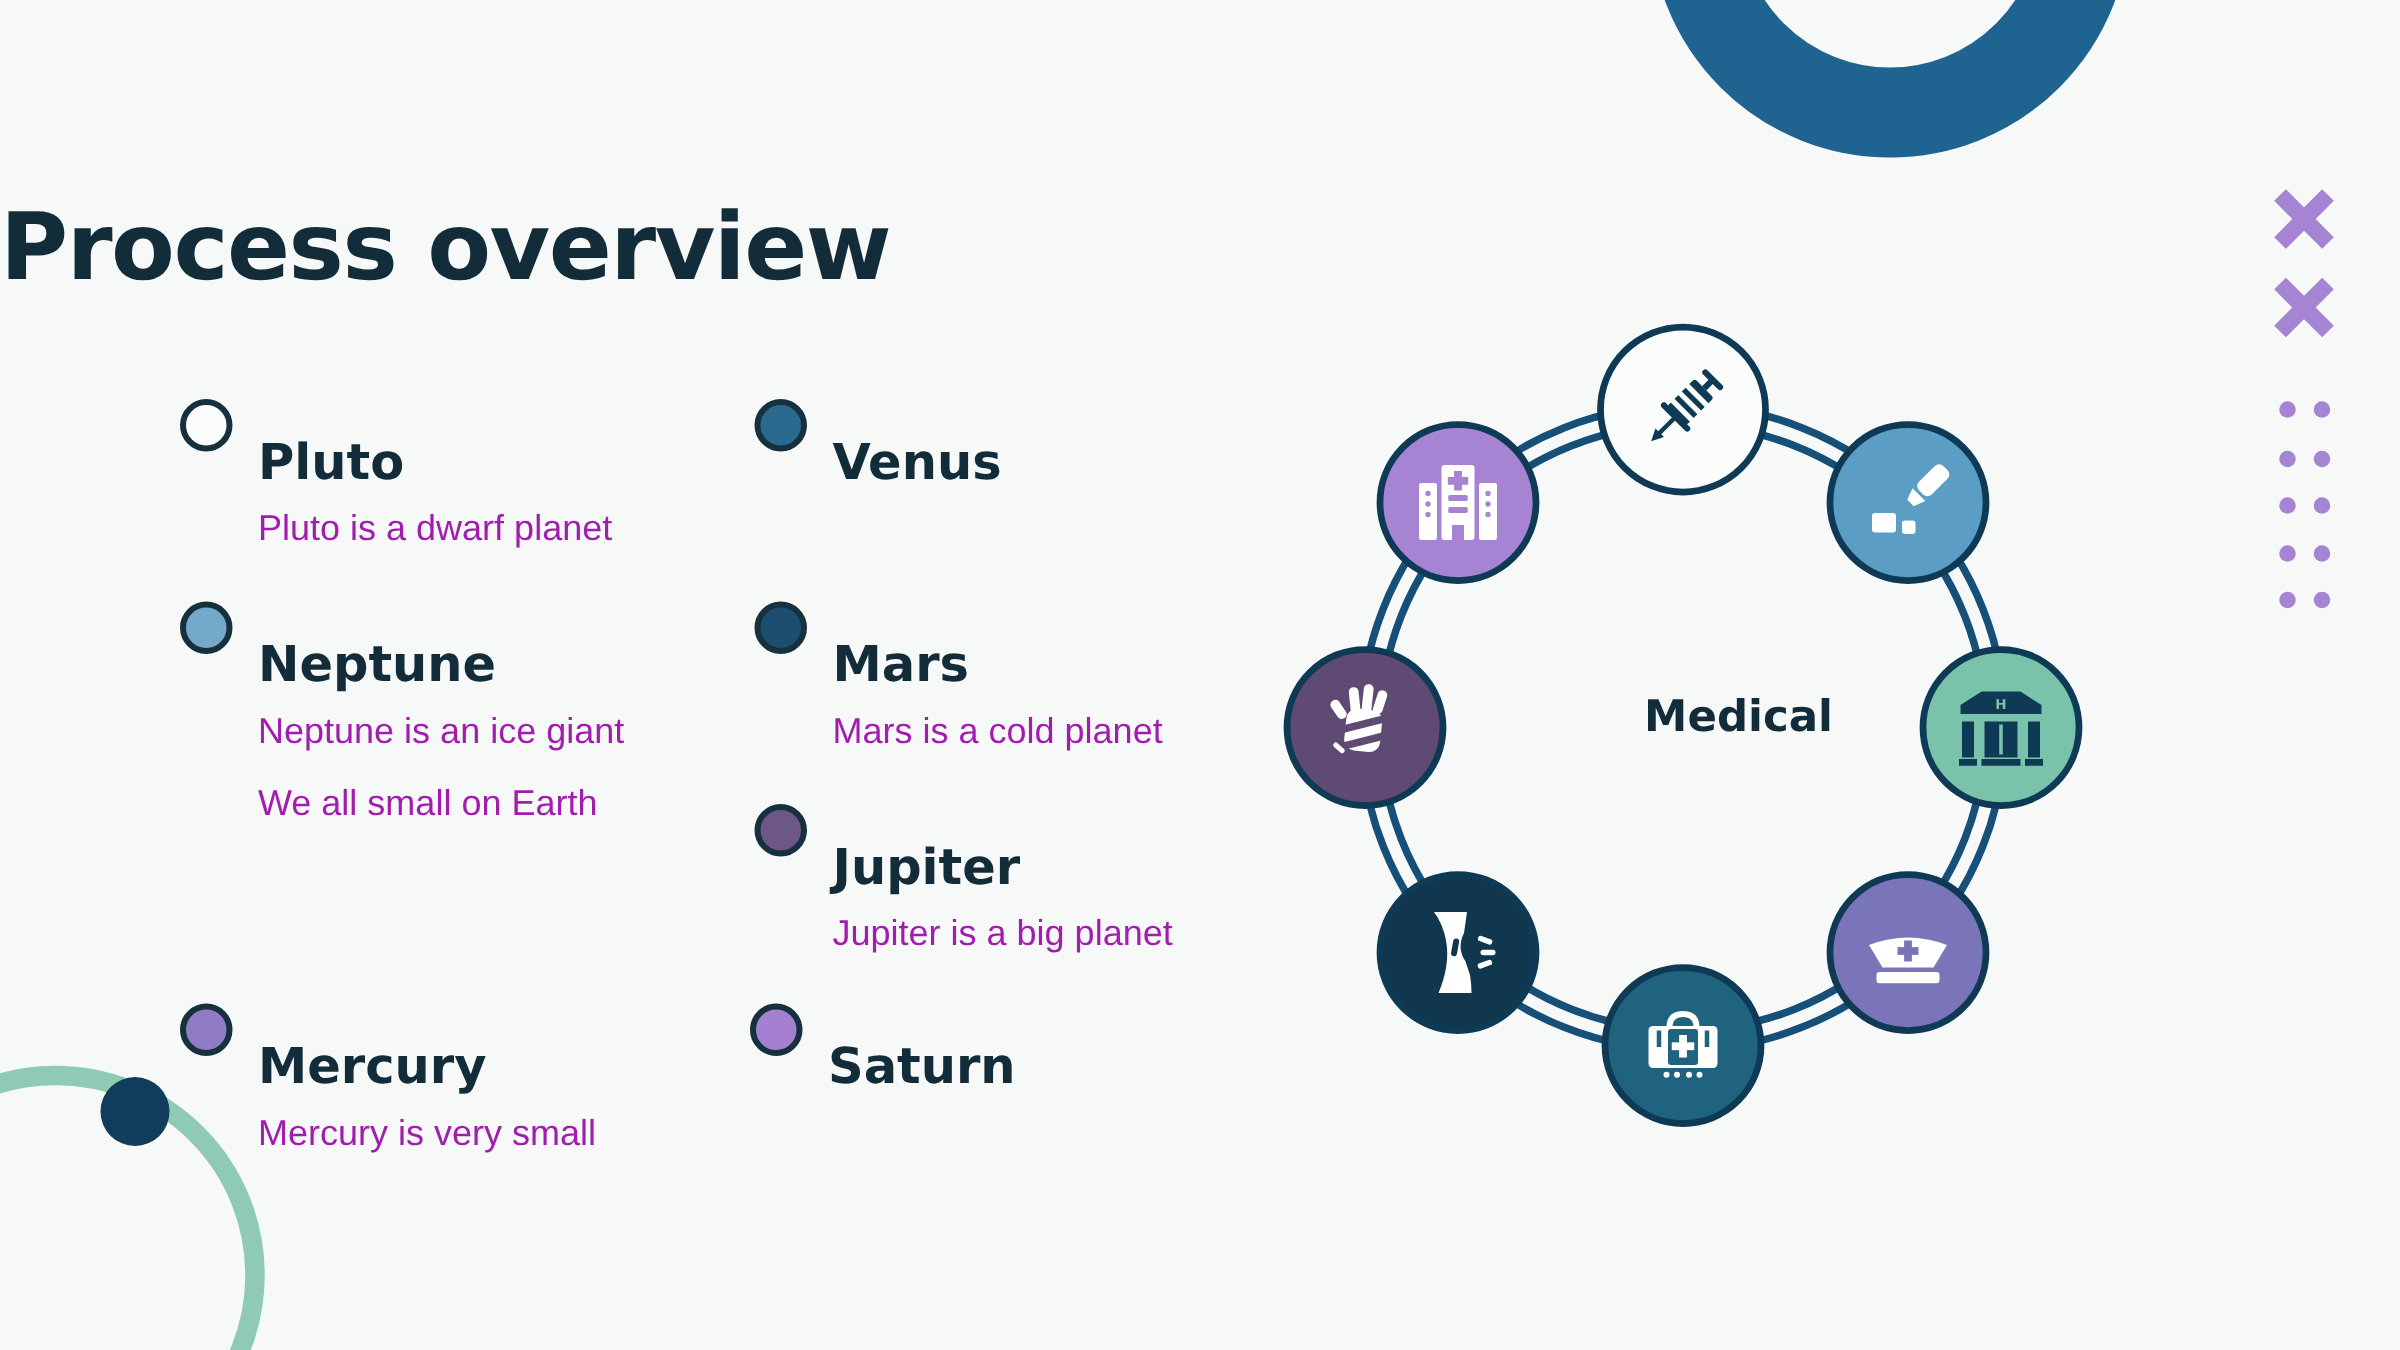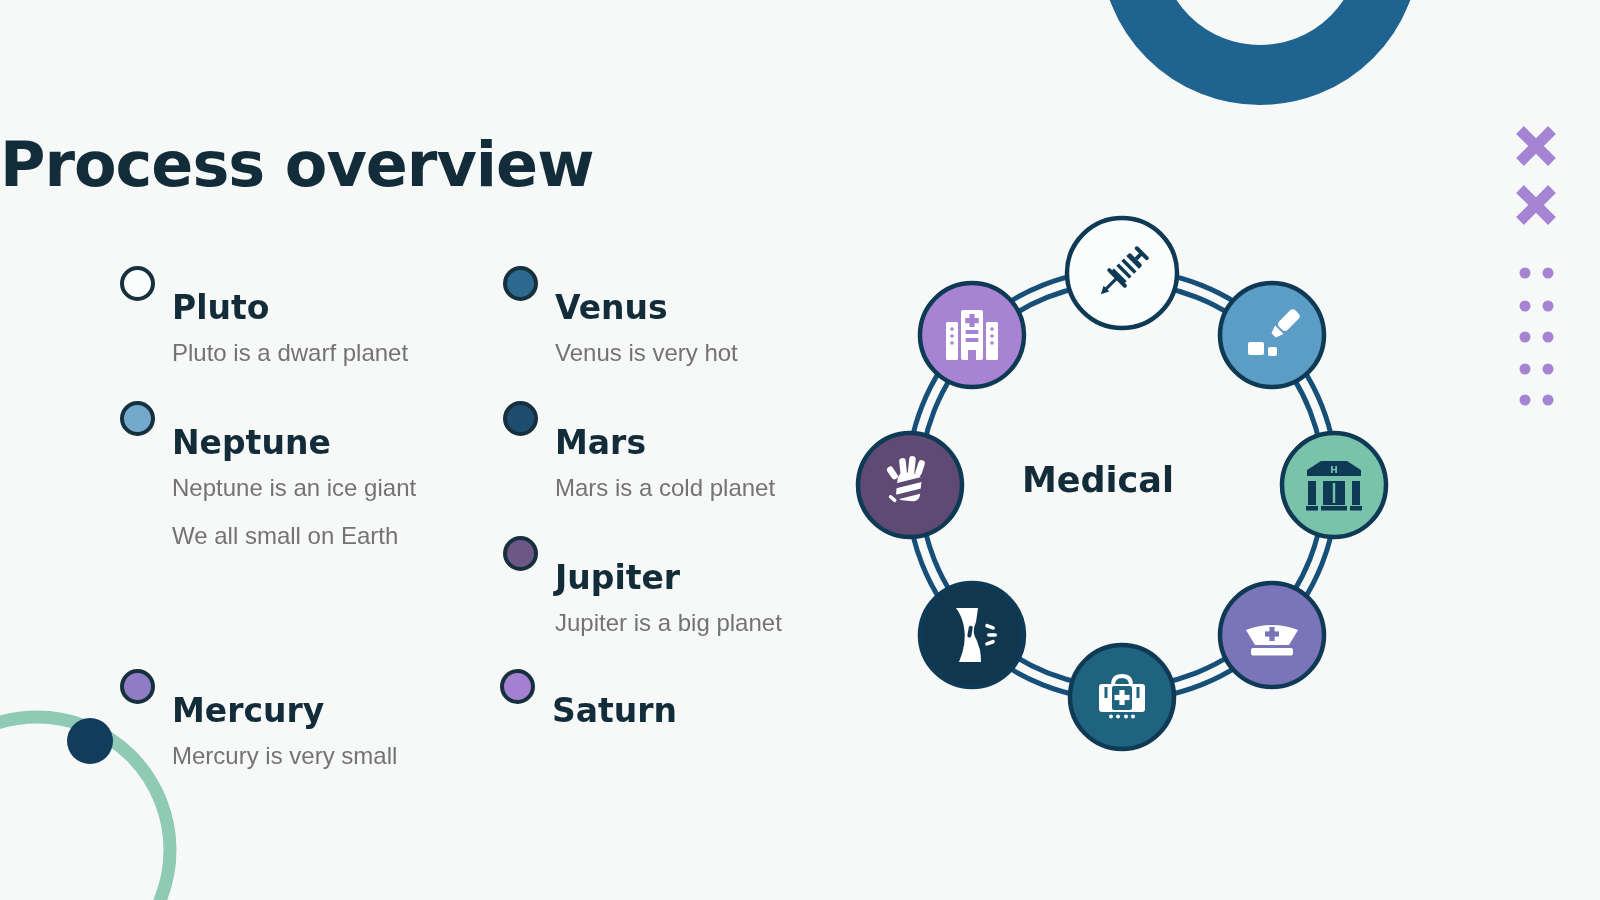--- a/index.html
+++ b/index.html
@@ -11,26 +11,26 @@
   .abs{position:absolute;}
   .page-title{
     position:absolute;top:86px;left:0;width:1600px;text-align:left;
     font-size:62px;font-weight:800;color:#132c39;letter-spacing:-1px;
   }
   .item{position:absolute;width:400px;}
   .item-head{display:flex;align-items:center;gap:17px;}
   .bullet{width:27px;height:27px;border-radius:50%;border:4px solid #16303d;flex:none;}
   .item-name{font-size:33px;font-weight:800;color:#132c39;margin-top:48px;}
   .item-desc{
-    margin:12px 0 0 52px;font-size:24px;color:#737373;
+    margin:12px 0 0 52px;font-size:24px;color:#a21caf;
     font-family:"Liberation Sans","DejaVu Sans",sans-serif;
   }
   .medical-label{
-    position:absolute;left:1022px;top:460px;width:200px;text-align:left;
-    font-size:35px;font-weight:800;color:#132c39;
+    position:absolute;left:1022px;top:460px;width:200px;text-align:right;
+    font-size:29px;font-weight:800;color:#132c39;
   }
 </style>
 </head>
 <body>
 
 <h1 class="page-title">Process overview</h1>
 
 <div class="item" style="left:120px;top:240px">
   <div class="item-head">
     <span class="bullet" style="background-color: rgb(251, 253, 252);"></span>
@@ -54,21 +54,20 @@
     <span class="item-name">Mercury</span>
   </div>
   <div class="item-desc">Mercury is very small</div>
 </div>
 
 <div class="item" style="left:503px;top:240px">
   <div class="item-head">
     <span class="bullet" style="background-color: rgb(43, 106, 142);"></span>
     <span class="item-name">Venus</span>
   </div>
-  <div class="item-desc">Venus is very hot</div>
 </div>
 <div class="item" style="left:503px;top:375px">
   <div class="item-head">
     <span class="bullet" style="background-color: rgb(29, 78, 111);"></span>
     <span class="item-name">Mars</span>
   </div>
   <div class="item-desc">Mars is a cold planet</div>
 </div>
 <div class="item" style="left:503px;top:510px">
   <div class="item-head">

